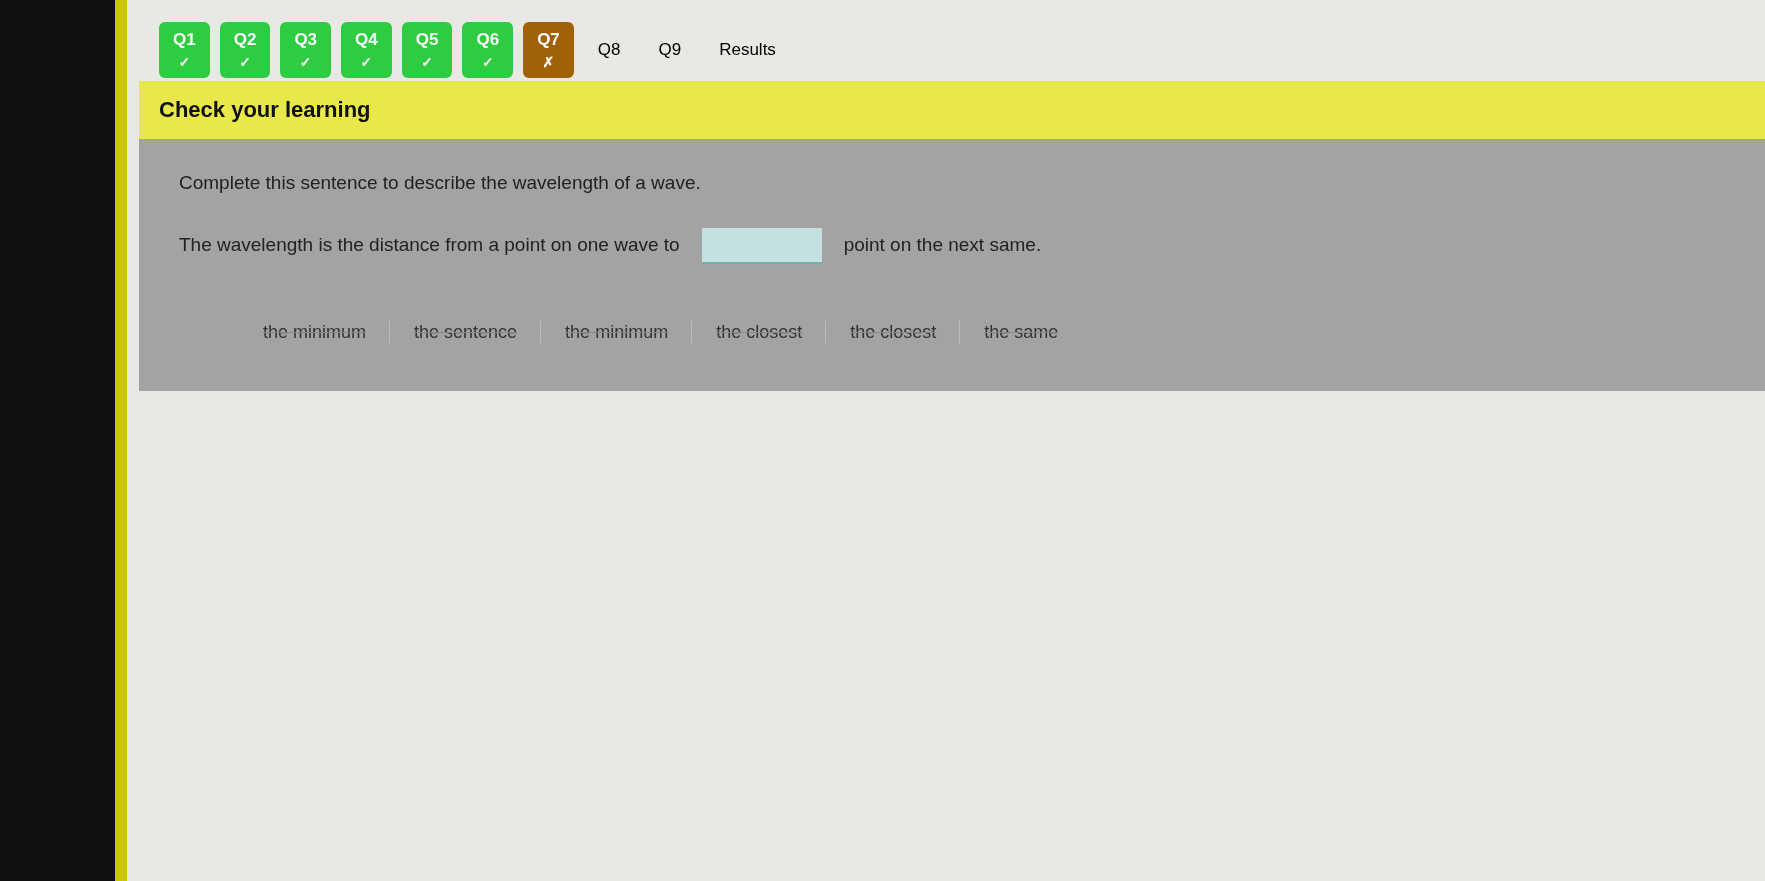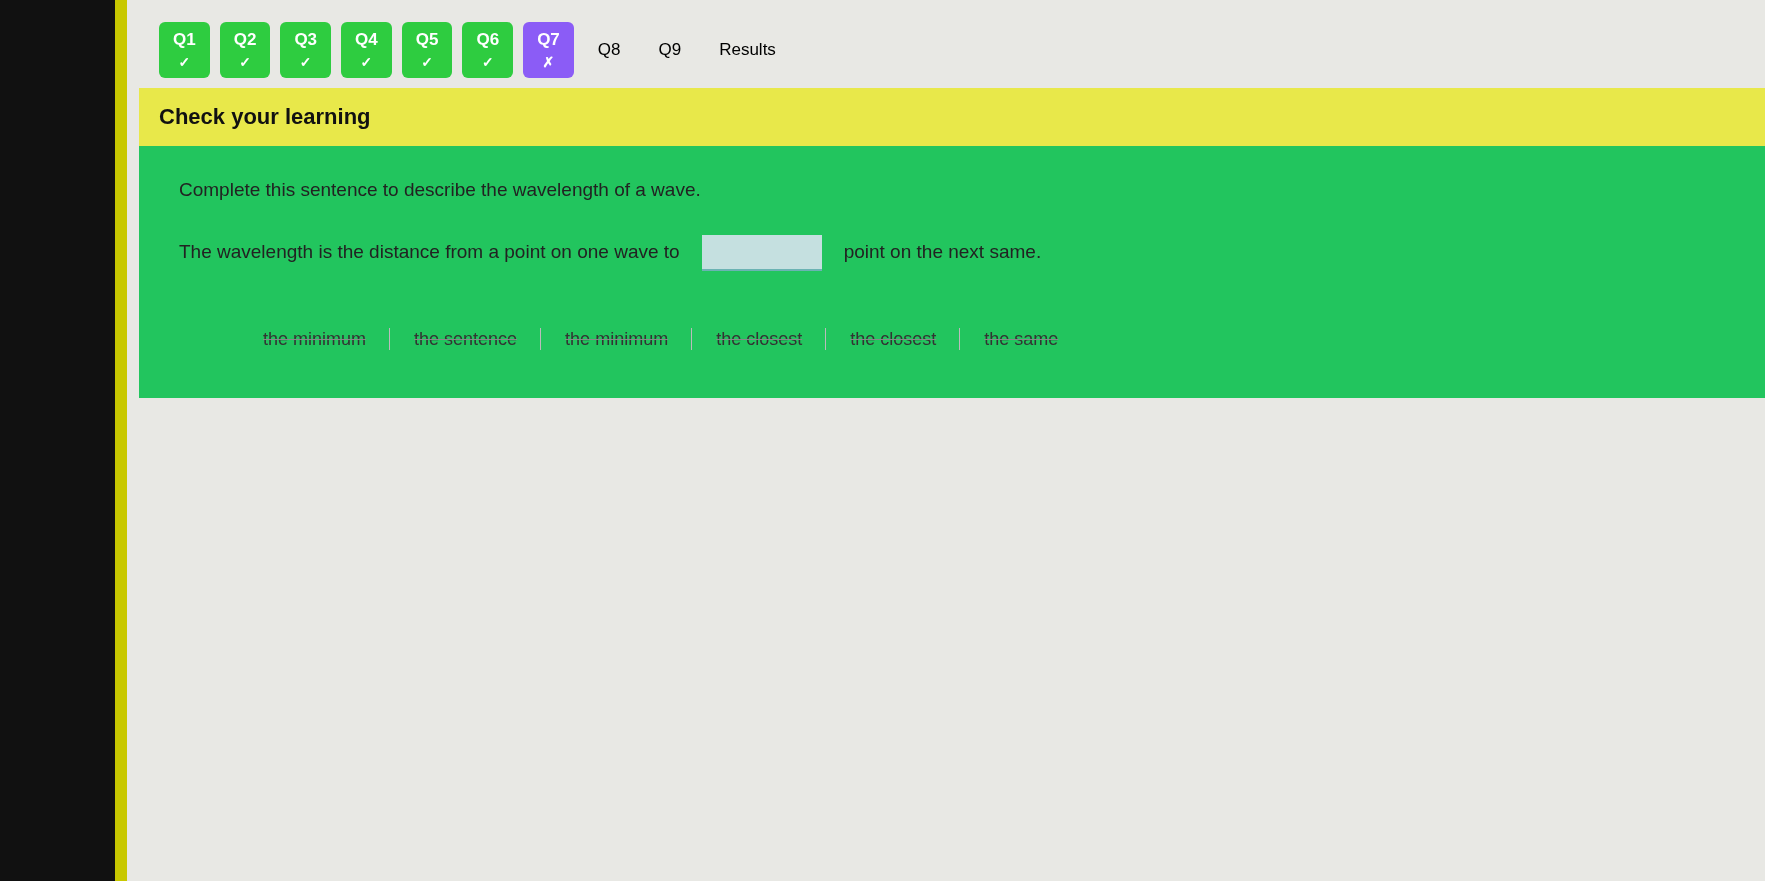--- a/index.html
+++ b/index.html
@@ -62,54 +62,54 @@
       cursor: pointer;
       color: white;
       flex-direction: column;
     }
 
     .tab-green {
       background-color: #2ecc40;
     }
 
     .tab-active {
-      background-color: #8b5cf6;
+      background-color: #a16207;
     }
 
     .tab-inactive {
       background-color: transparent;
       color: #000000;
       font-weight: normal;
     }
 
     .check-icon {
       font-size: 14px;
     }
 
     .x-icon {
       font-size: 14px;
     }
 
     
     .section-header {
       background-color: #e8e84a;
       padding: 16px 20px;
-      margin-top: 10px;
+      margin-top: 3px;
       margin-left: 0;
     }
 
     .section-header-text {
       font-size: 22px;
       font-weight: bold;
       color: #111;
     }
 
     
     .question-area {
-      background-color: #22c55e;
+      background-color: #a3a3a3;
       padding: 30px 40px 40px 40px;
     }
 
     .instruction-text {
       font-size: 19px;
       color: #222;
       margin-bottom: 30px;
       line-height: 1.5;
     }
 

